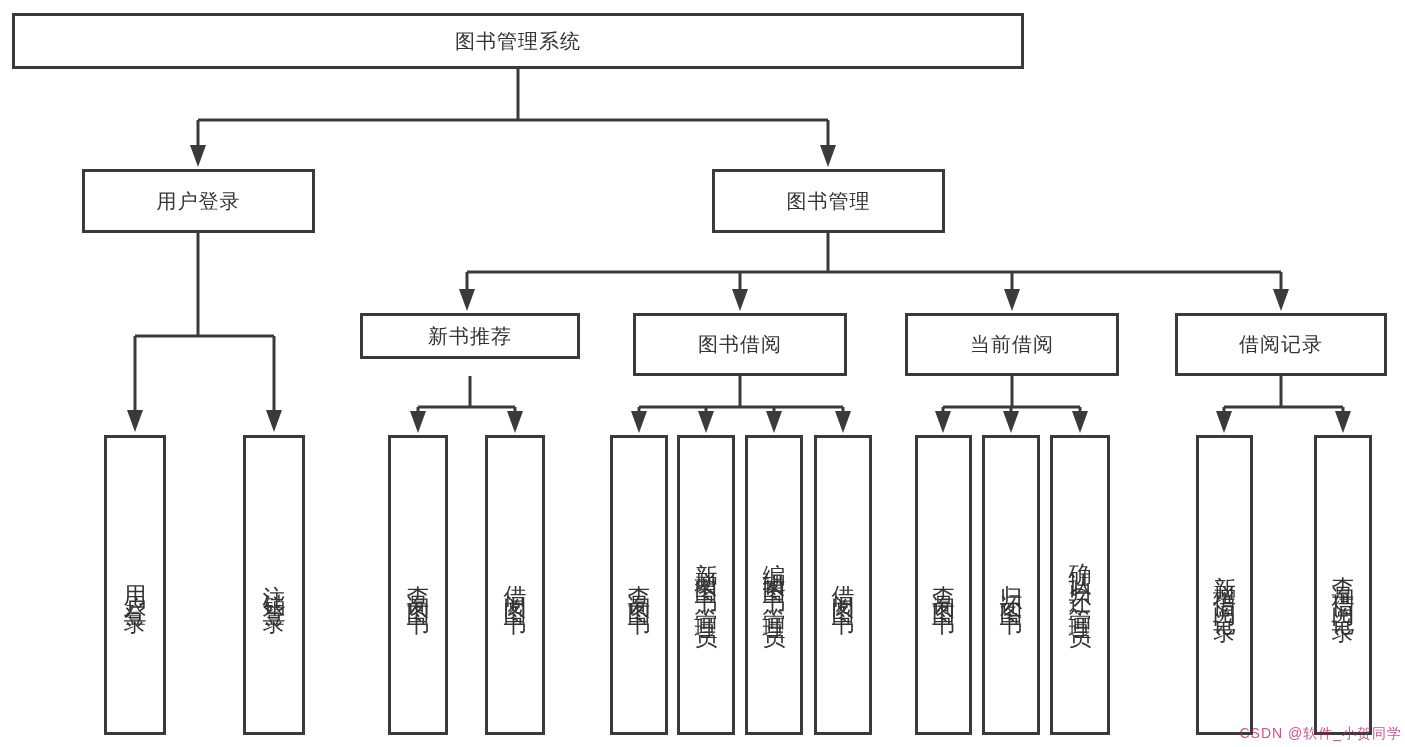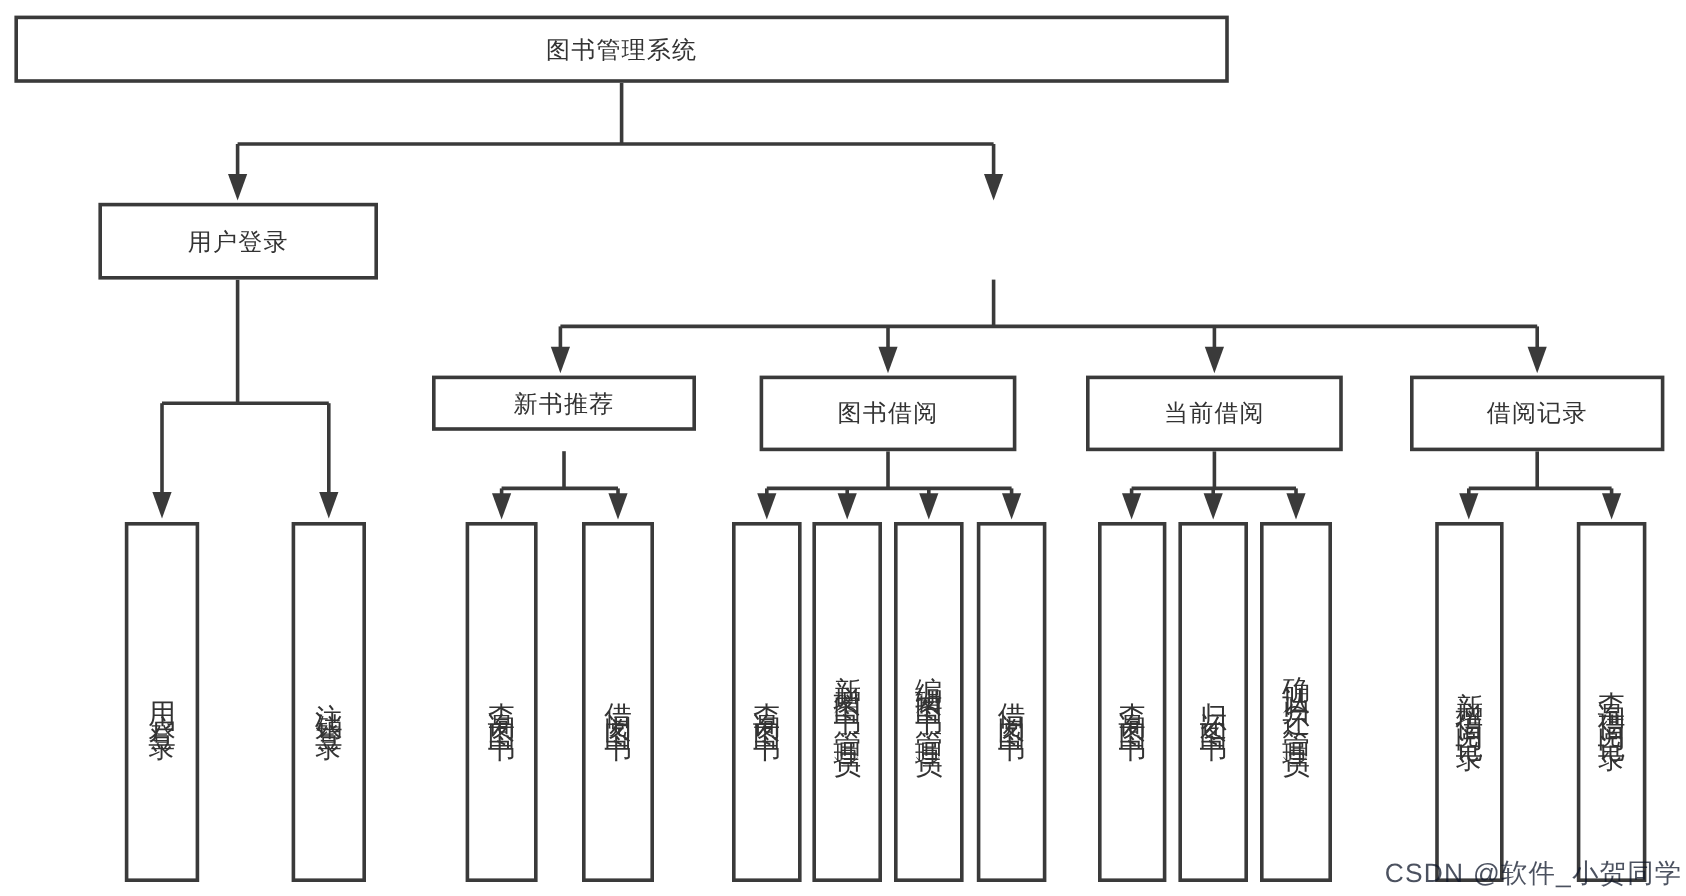--- a/index.html
+++ b/index.html
@@ -35,22 +35,22 @@
     font-size:23px;
     line-height:1;
     letter-spacing:9px;
     white-space:nowrap;
   }
   #watermark{
     position:absolute;
     right:3px;
     bottom:4px;
     z-index:3;
-    font-size:22px;
-    color:#0f172a;
+    font-size:14px;
+    color:#be185d;
     opacity:0.75;
     letter-spacing:1px;
     white-space:nowrap;
   }
   .cline{stroke:#3a3a3a;stroke-width:3;fill:none;}
   .ahead{fill:#3a3a3a;stroke:none;}
 </style>
 </head>
 <body>
 
@@ -118,20 +118,23 @@
     <polygon class="ahead" points="1335,411 1351,411 1343,433"></polygon>
   </svg>
 
   <div class="node h" style="left:12px;top:13px;width:1012px;height:56px">
     <span>图书管理系统</span>
   </div>
 
   <div class="node h" style="left:82px;top:169px;width:233px;height:64px">
     <span>用户登录</span>
   </div>
+  <div class="node h" style="left:712px;top:169px;width:233px;height:64px">
+    <span>图书管理</span>
+  </div>
 
   <div class="node h" style="left:360px;top:313px;width:220px;height:46px">
     <span>新书推荐</span>
   </div>
   <div class="node h" style="left:905px;top:313px;width:214px;height:63px">
     <span>当前借阅</span>
   </div>
   <div class="node h" style="left:633px;top:313px;width:214px;height:63px">
     <span>图书借阅</span>
   </div>

